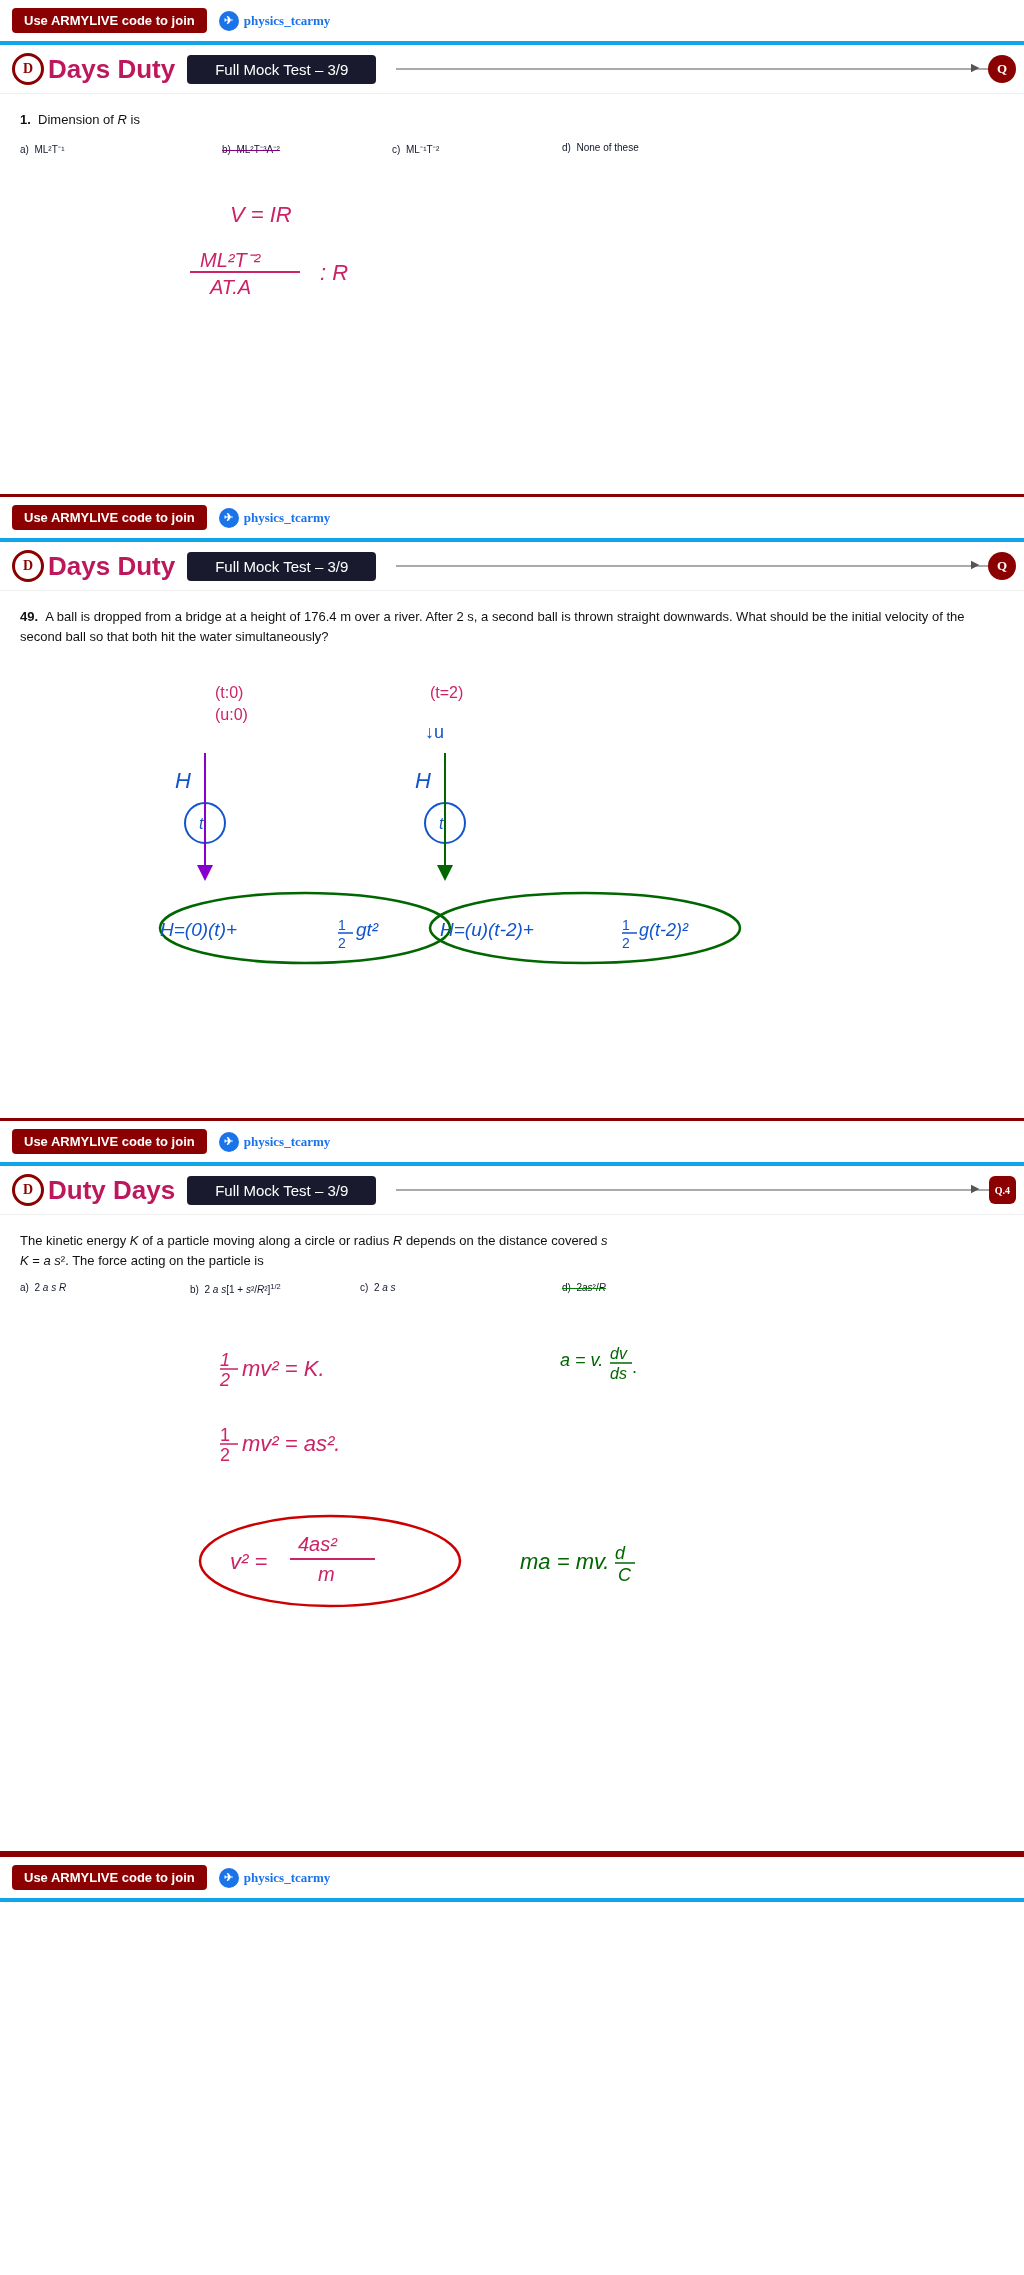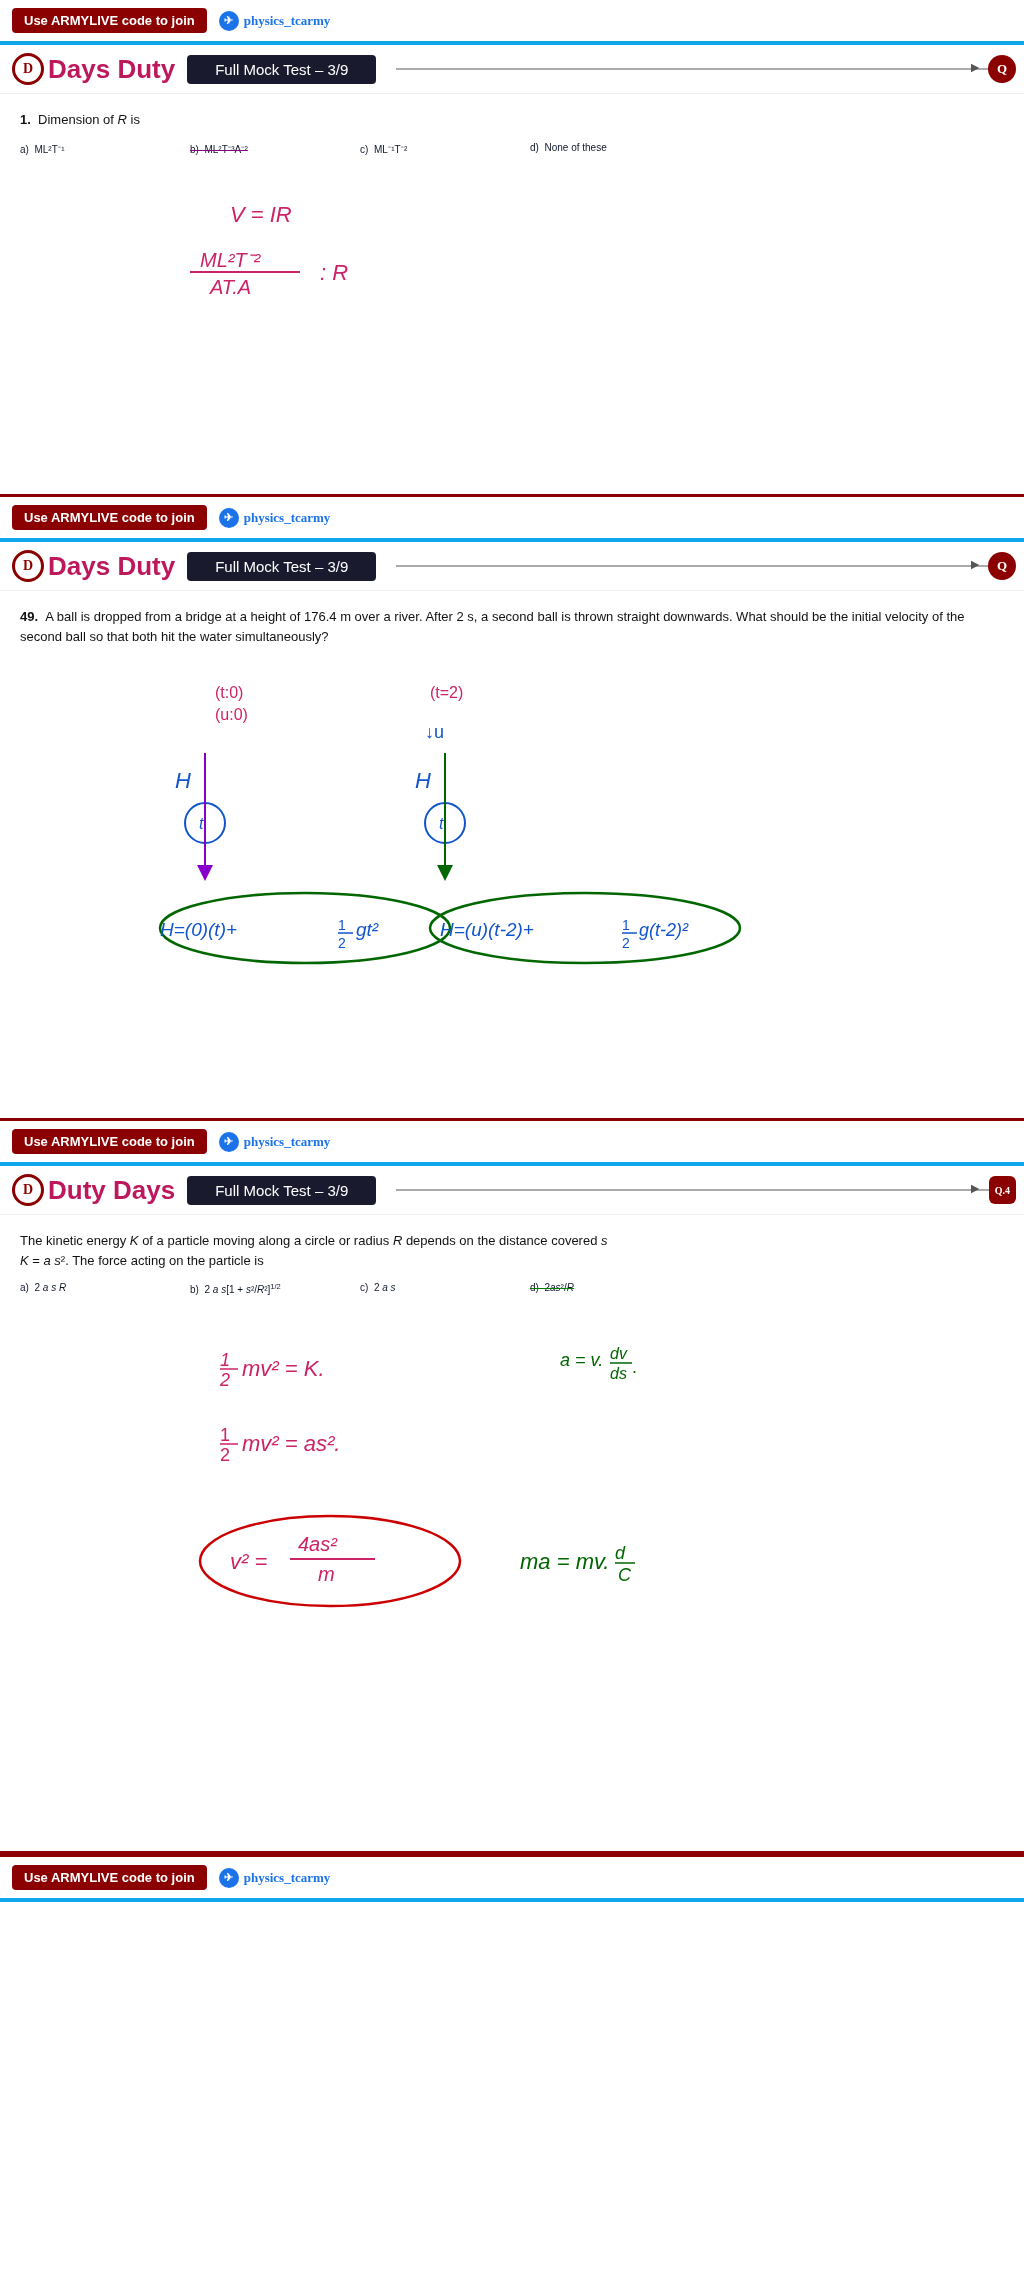--- a/index.html
+++ b/index.html
@@ -158,20 +158,21 @@
       font-family: Arial, sans-serif;
       flex-wrap: wrap;
     }
 
     .option {
       min-width: 150px;
     }
 
     .option.selected {
       position: relative;
+      margin-left: 32px;
     }
 
     .q-number {
       font-weight: bold;
       font-family: Arial, sans-serif;
     }
 
     sup { font-size: 0.75em; vertical-align: super; }
 
     .handwritten-container {

